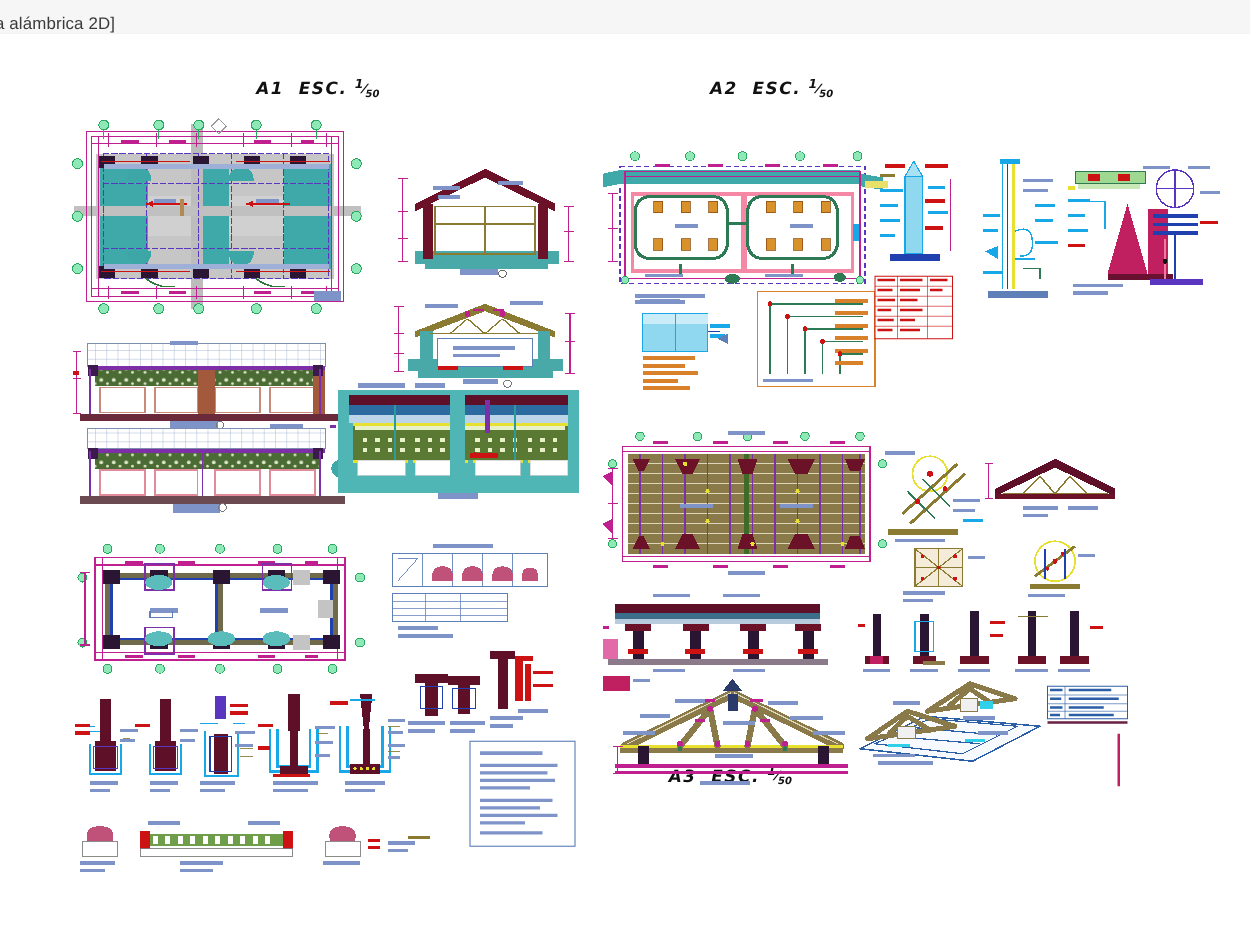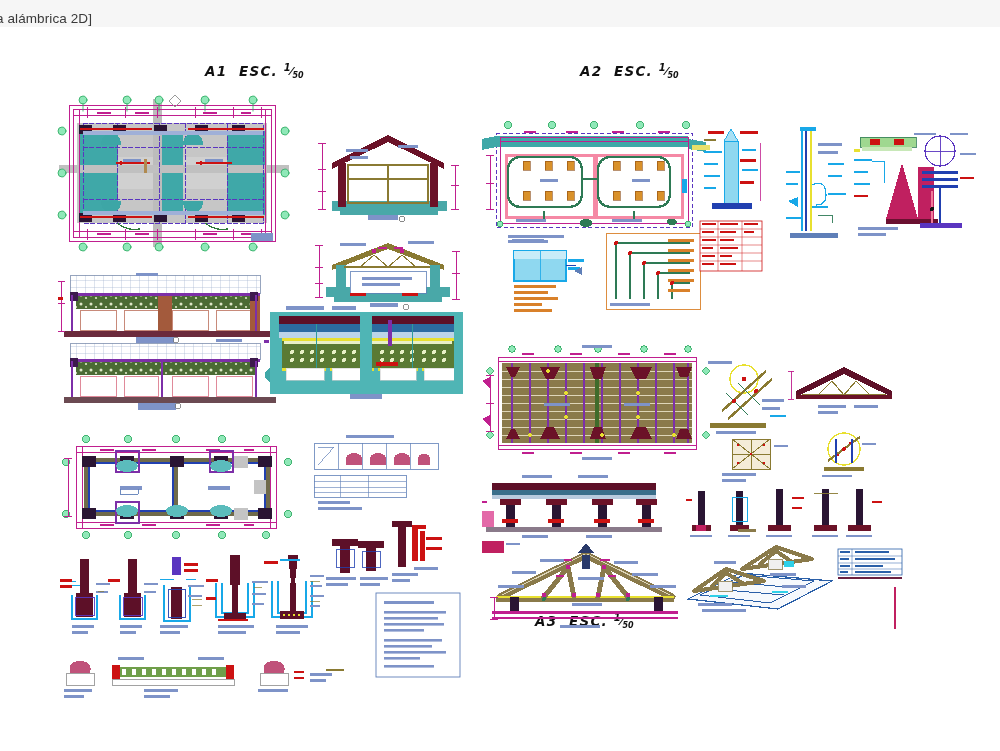--- a/index.html
+++ b/index.html
@@ -51,21 +51,21 @@
   <span>SC</span>
 </div>
 
 <div id="canvas">
 
   <div class="sheet-label" style="left:205px;top:36px;">
     <span>A1</span>&nbsp;
     <span>ESC.</span>
     <span class="frac"><sup>1</sup>⁄<sub>50</sub></span>
   </div>
-  <div class="sheet-label" style="left:580px;top:36px;">
+  <div class="sheet-label" style="left:568px;top:36px;">
     <span>A2</span>&nbsp;
     <span>ESC.</span>
     <span class="frac"><sup>1</sup>⁄<sub>50</sub></span>
   </div>
   <div class="sheet-label" style="left:535px;top:586px;">
     <span>A3</span>&nbsp;
     <span>ESC.</span>
     <span class="frac"><sup>1</sup>⁄<sub>50</sub></span>
   </div>
 

